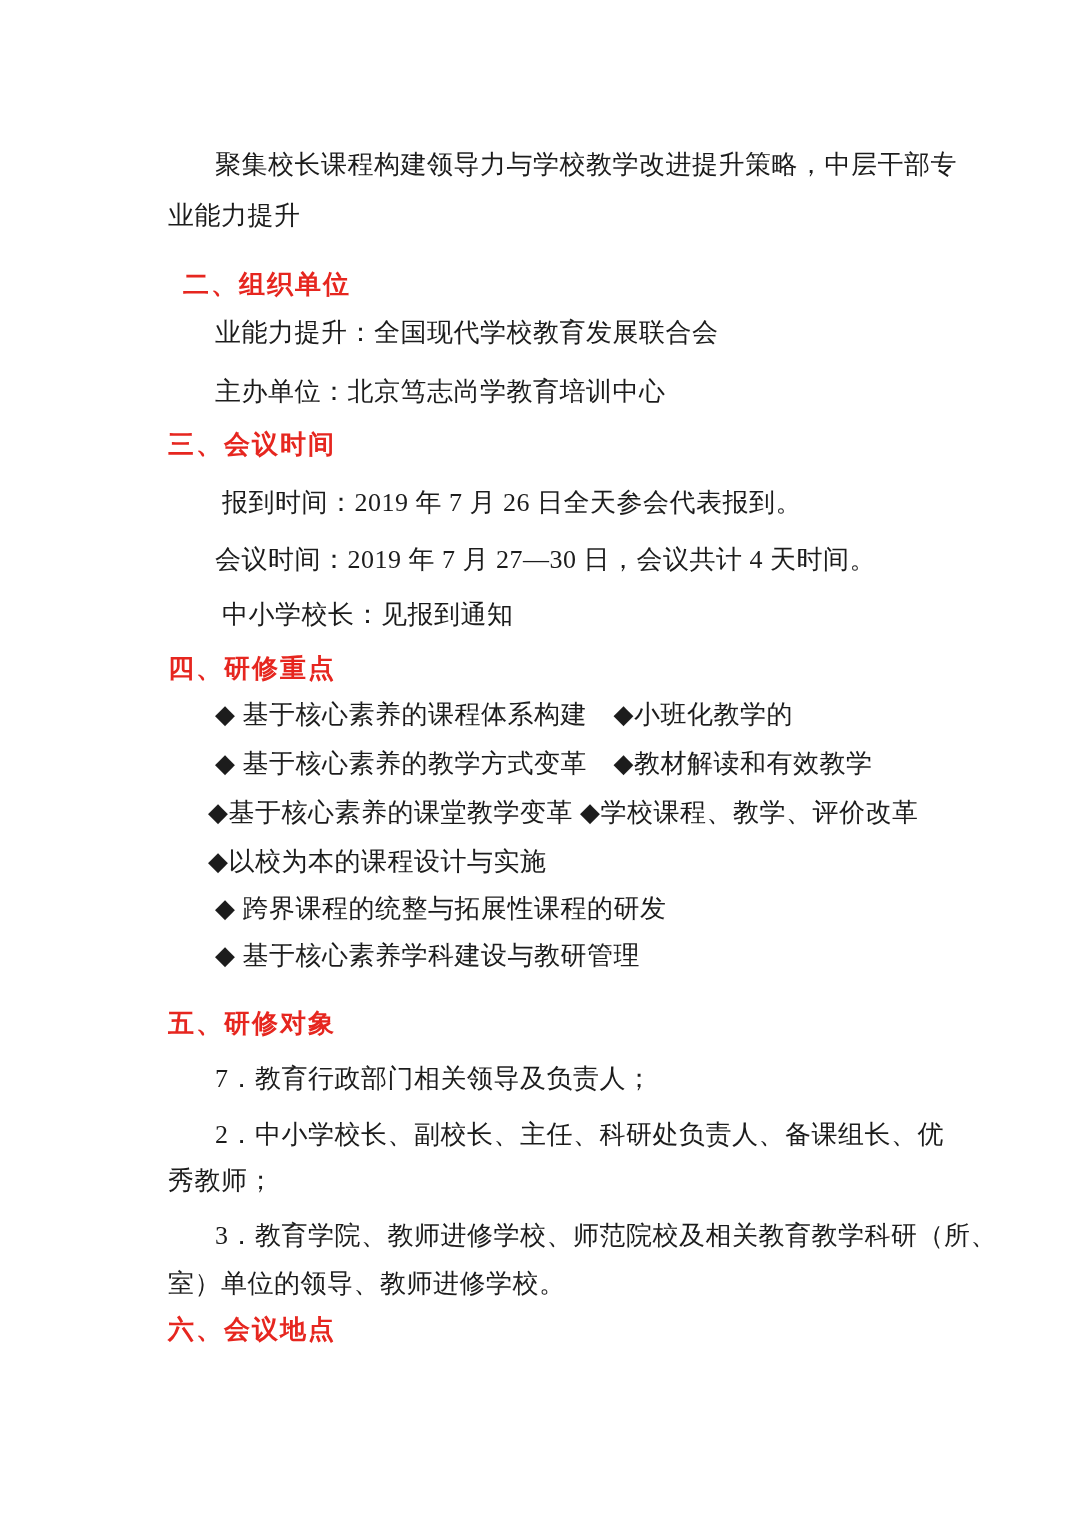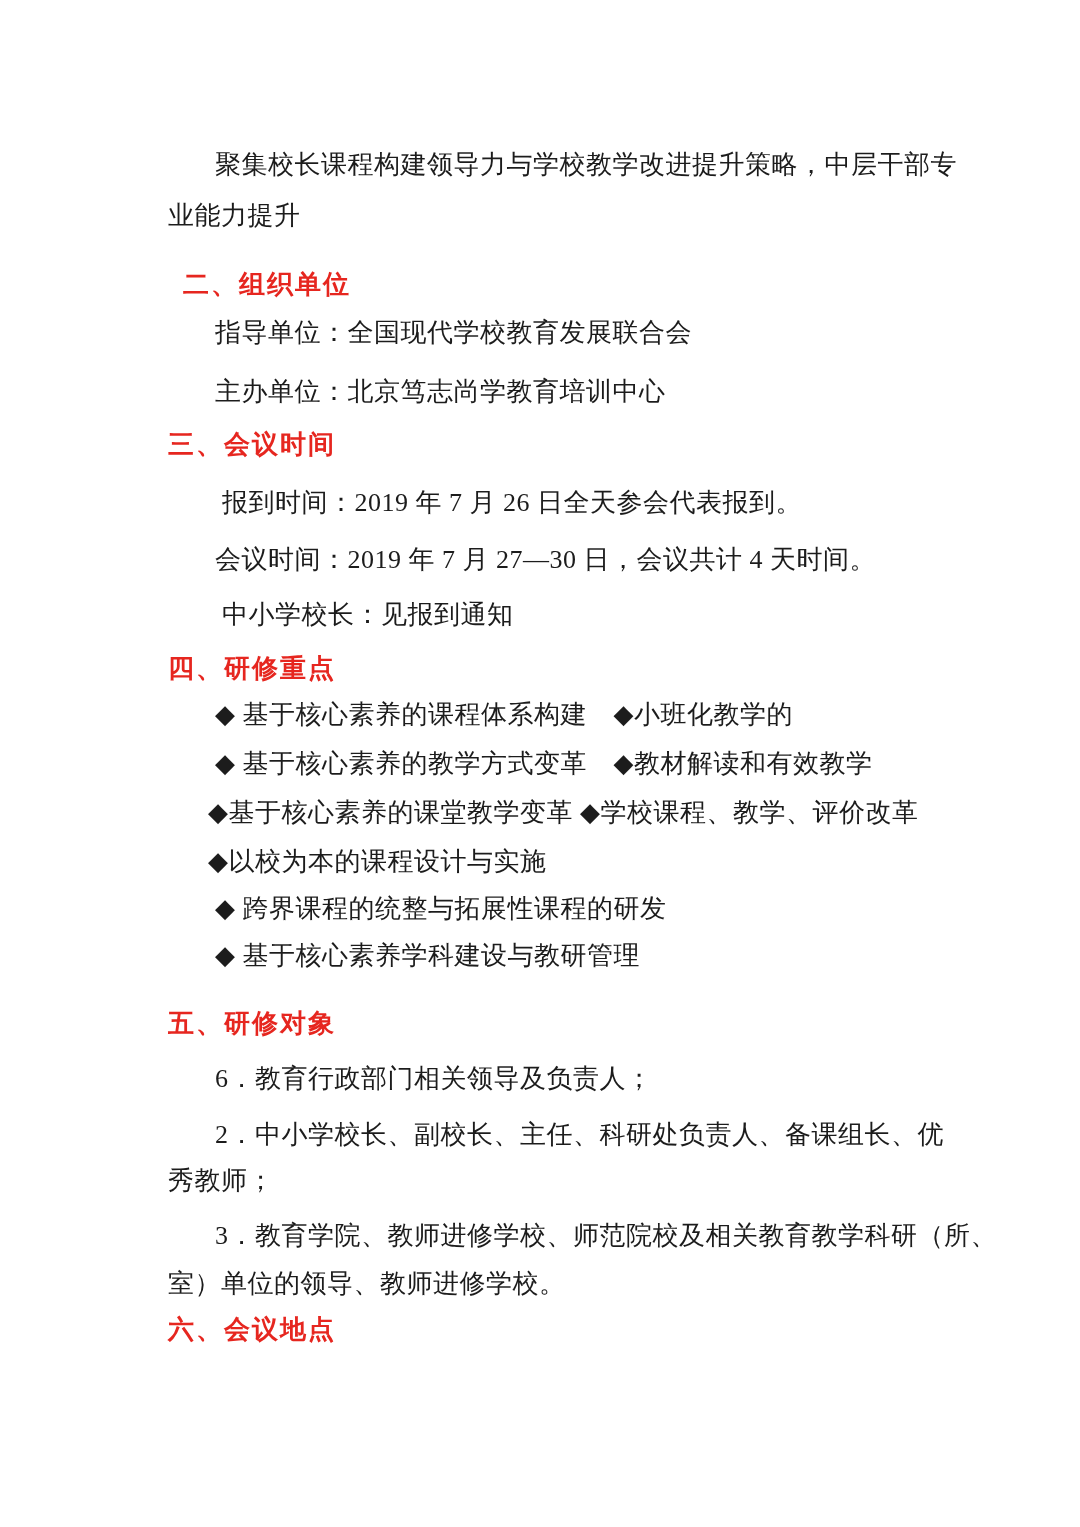--- a/index.html
+++ b/index.html
@@ -51,38 +51,38 @@
 </style>
 </head>
 <body>
 
 <div class="page">
 
   <div class="ln" style="top:148px; left:215px;">聚集校长课程构建领导力与学校教学改进提升策略，中层干部专</div>
   <div class="ln" style="top:199px; left:168px;">业能力提升</div>
 
   <div class="ln hd" style="top:268px; left:168px;margin-left:15px;">二、组织单位</div>
-  <div class="ln" style="top:316px; left:215px;">指导单位：全国现代学校教育发展联合会</div>
+  <div class="ln" style="top:316px; left:215px;">业能力提升：全国现代学校教育发展联合会</div>
   <div class="ln" style="top:375px; left:215px;">主办单位：北京笃志尚学教育培训中心</div>
 
   <div class="ln hd" style="top:428px; left:168px;">三、会议时间</div>
   <div class="ln" style="top:486px; left:222px;">报到时间：2019 年 7 月 26 日全天参会代表报到。</div>
   <div class="ln" style="top:543px; left:215px;">会议时间：2019 年 7 月 27—30 日，会议共计 4 天时间。</div>
   <div class="ln" style="top:598px; left:222px;">中小学校长：见报到通知</div>
 
   <div class="ln hd" style="top:652px; left:168px;">四、研修重点</div>
   <div class="ln" style="top:698px; left:215px;">◆ 基于核心素养的课程体系构建　◆小班化教学的</div>
   <div class="ln" style="top:747px; left:215px;">◆ 基于核心素养的教学方式变革　◆教材解读和有效教学</div>
   <div class="ln" style="top:845px; left:208px;">◆以校为本的课程设计与实施</div>
   <div class="ln" style="top:796px; left:208px;">◆基于核心素养的课堂教学变革 ◆学校课程、教学、评价改革</div>
   <div class="ln" style="top:939px; left:215px;">◆ 基于核心素养学科建设与教研管理</div>
   <div class="ln" style="top:892px; left:215px;">◆ 跨界课程的统整与拓展性课程的研发</div>
 
   <div class="ln hd" style="top:1007px; left:168px;">五、研修对象</div>
-  <div class="ln" style="top:1062px; left:215px;">6．教育行政部门相关领导及负责人；</div>
+  <div class="ln" style="top:1062px; left:215px;">7．教育行政部门相关领导及负责人；</div>
   <div class="ln" style="top:1118px; left:215px;">2．中小学校长、副校长、主任、科研处负责人、备课组长、优</div>
   <div class="ln" style="top:1164px; left:168px;">秀教师；</div>
   <div class="ln" style="top:1219px; left:215px;">3．教育学院、教师进修学校、师范院校及相关教育教学科研（所、</div>
   <div class="ln" style="top:1267px; left:168px;">室）单位的领导、教师进修学校。</div>
 
   <div class="ln hd" style="top:1313px; left:168px;">六、会议地点</div>
   <div class="ln" style="top:1359px; left:215px;">浙江·杭州</div>
 
   <div class="watermark">
     <span class="wm-icon">

